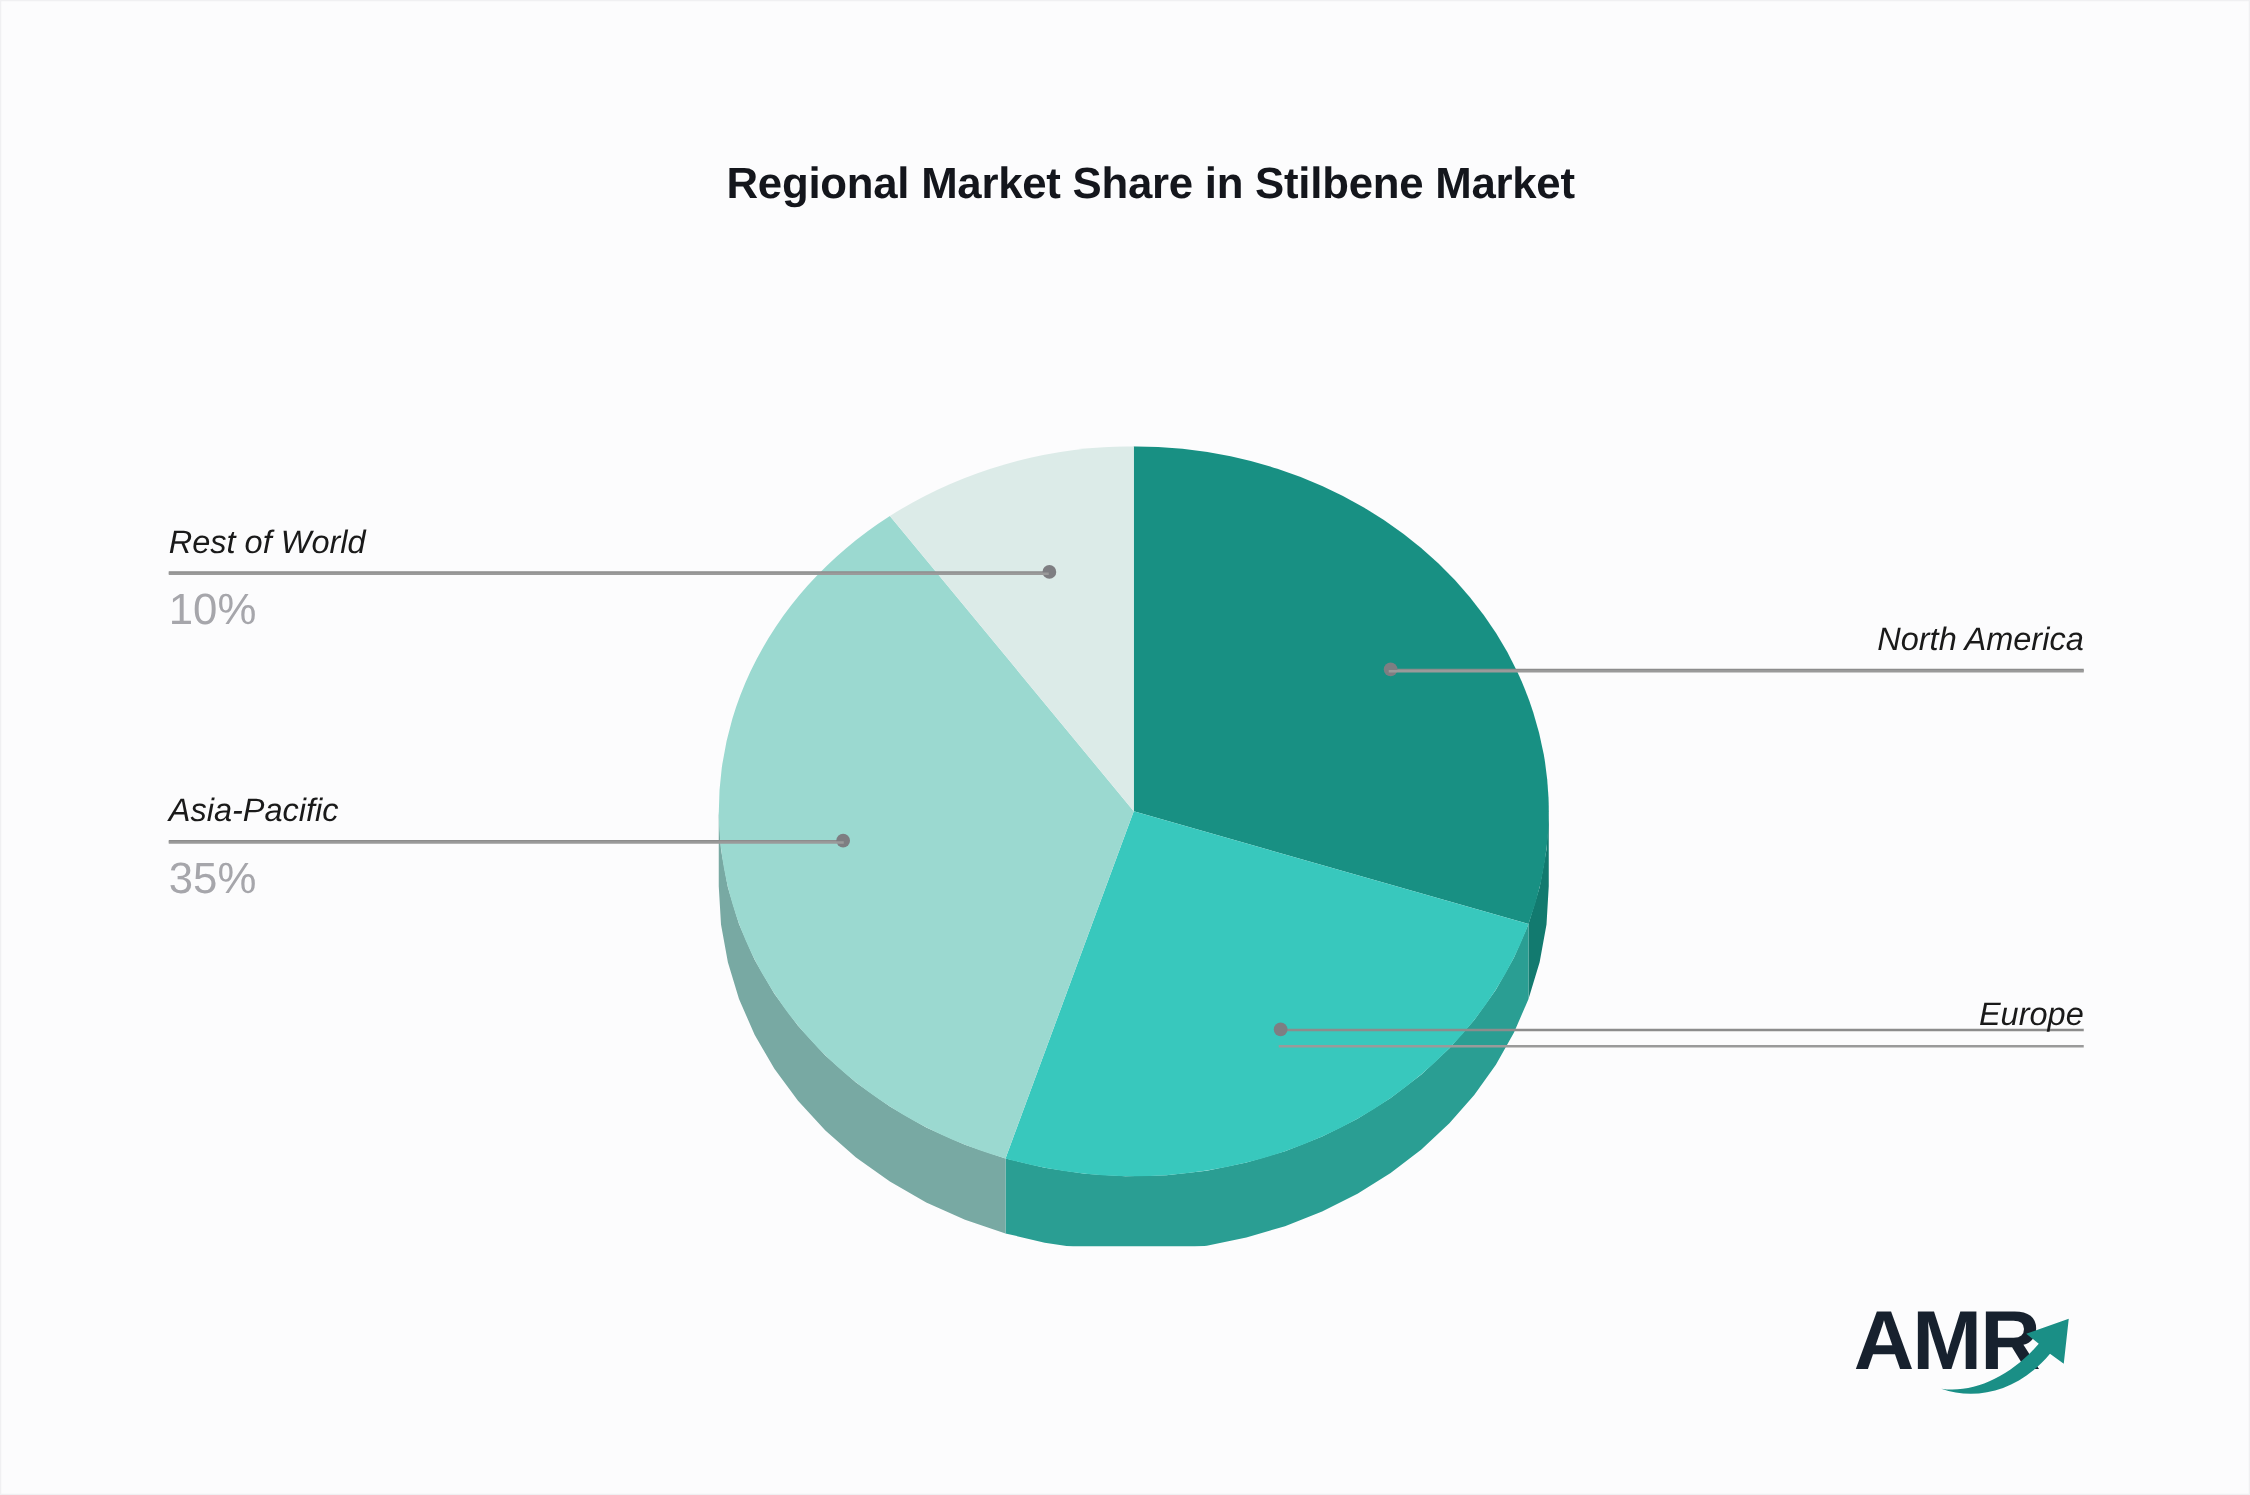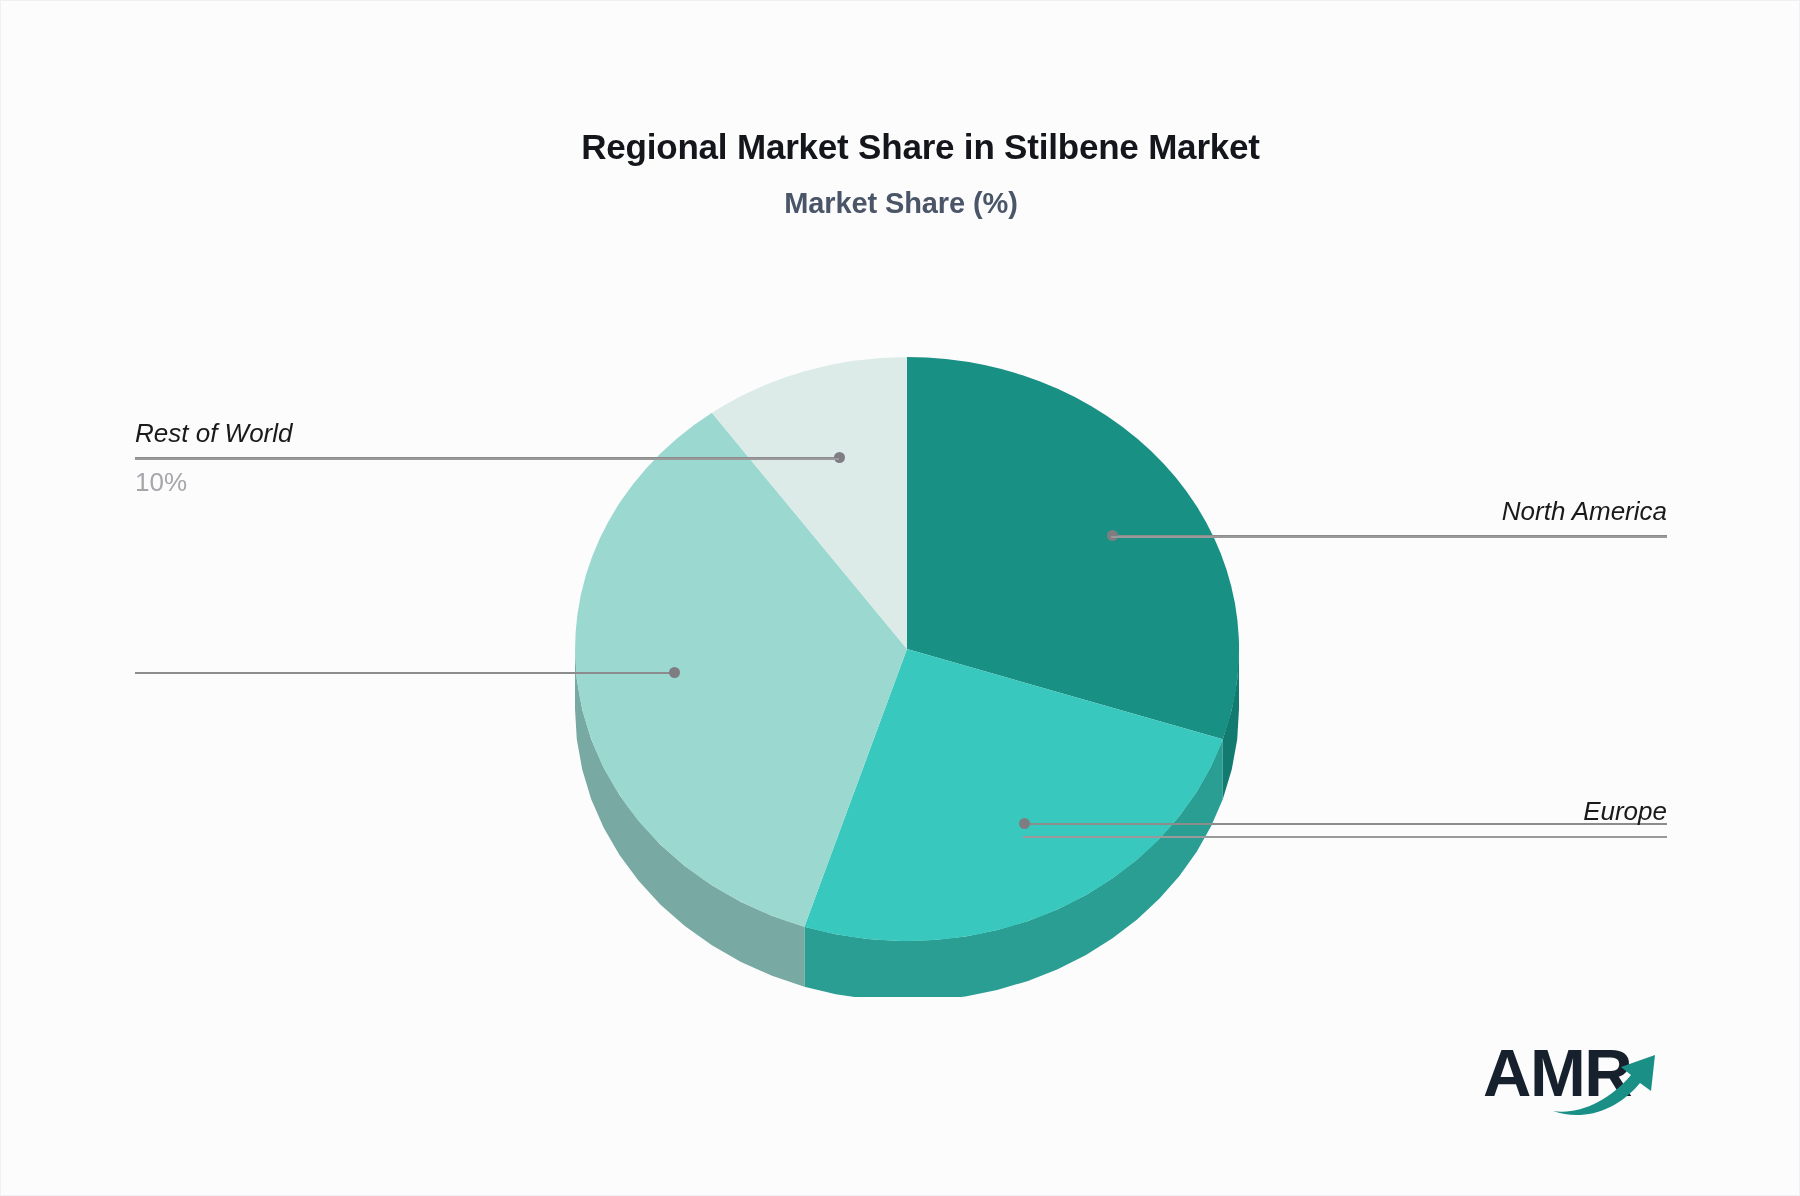--- a/index.html
+++ b/index.html
@@ -67,21 +67,21 @@
     white-space: nowrap;
     font-style: italic;
   }
   .callout .cl-rule {
     height: 2px;
     background: #9a9a9a;
     margin-top: 9px;
     margin-bottom: 8px;
   }
   .callout .cl-value {
-    font-size: 26px;
+    font-size: 35px;
     color: #a6a6ab;
     line-height: 1.15;
   }
   .callout.left { text-align: left; }
   .callout.right { text-align: right; }
 
   
   .leader {
     position: absolute;
     height: 2px;
@@ -121,21 +121,20 @@
     height: 72px;
   }
 </style>
 </head>
 <body>
 
 <div class="canvas">
 
   <div class="title-block">
     <div class="chart-title">Regional Market Share in Stilbene Market</div>
-    <div class="chart-subtitle">Market Share (%)</div>
   </div>
 
   <div class="pie-wrap">
     <svg class="pie-svg" viewBox="0 0 680 640">
         <g>
           <path d="M 672.0 292.0 L 670.2 322.5 L 664.7 352.7 L 655.8 382.2 L 655.8 442.2 L 664.7 412.7 L 670.2 382.5 L 672.0 352.0 Z" fill="#127a6f"></path>
           <path d="M 655.8 382.2 L 644.2 409.0 L 629.7 434.7 L 612.4 459.0 L 592.5 481.6 L 570.1 502.5 L 545.5 521.3 L 519.0 537.9 L 490.7 552.2 L 461.0 563.9 L 430.1 573.0 L 398.4 579.5 L 366.0 583.1 L 333.5 583.9 L 301.0 582.0 L 268.8 577.2 L 237.4 569.7 L 237.4 629.7 L 268.8 637.2 L 301.0 642.0 L 333.5 643.9 L 366.0 643.1 L 398.4 639.5 L 430.1 633.0 L 461.0 623.9 L 490.7 612.2 L 519.0 597.9 L 545.5 581.3 L 570.1 562.5 L 592.5 541.6 L 612.4 519.0 L 629.7 494.7 L 644.2 469.0 L 655.8 442.2 Z" fill="#2a9e93"></path>
           <path d="M 237.4 569.7 L 205.0 558.8 L 174.0 544.9 L 144.9 528.2 L 117.8 509.0 L 93.3 487.4 L 71.4 463.6 L 52.5 438.0 L 36.7 410.8 L 24.2 382.2 L 15.3 352.7 L 9.8 322.5 L 8.0 292.0 L 8.0 352.0 L 9.8 382.5 L 15.3 412.7 L 24.2 442.2 L 36.7 470.8 L 52.5 498.0 L 71.4 523.6 L 93.3 547.4 L 117.8 569.0 L 144.9 588.2 L 174.0 604.9 L 205.0 618.8 L 237.4 629.7 Z" fill="#78a9a3"></path>
         </g>
         <g>
@@ -158,20 +157,25 @@
 
   <div class="leader" style="left:1022px; top:822px; width:644px;"></div>
   <div class="leader-dot" style="left:1018px; top:817px;"></div>
 
   <div class="callout left" style="left:134px; top:418px; width:704px;">
     <div class="cl-name">Rest of World</div>
     <div class="cl-rule"></div>
     <div class="cl-value">10%</div>
   </div>
 
+  <div class="callout left" style="left:134px; top:633px; width:540px;">
+    <div class="cl-name">Asia-Pacific</div>
+    <div class="cl-rule"></div>
+    <div class="cl-value">35%</div>
+  </div>
 
   <div class="callout right" style="left:1110px; top:496px; width:556px;">
     <div class="cl-name">North America</div>
     <div class="cl-rule"></div>
   </div>
 
   <div class="callout right" style="left:1022px; top:784px; width:644px;margin-top:12px;">
     <div class="cl-name">Europe</div>
     <div class="cl-rule"></div>
   </div>

